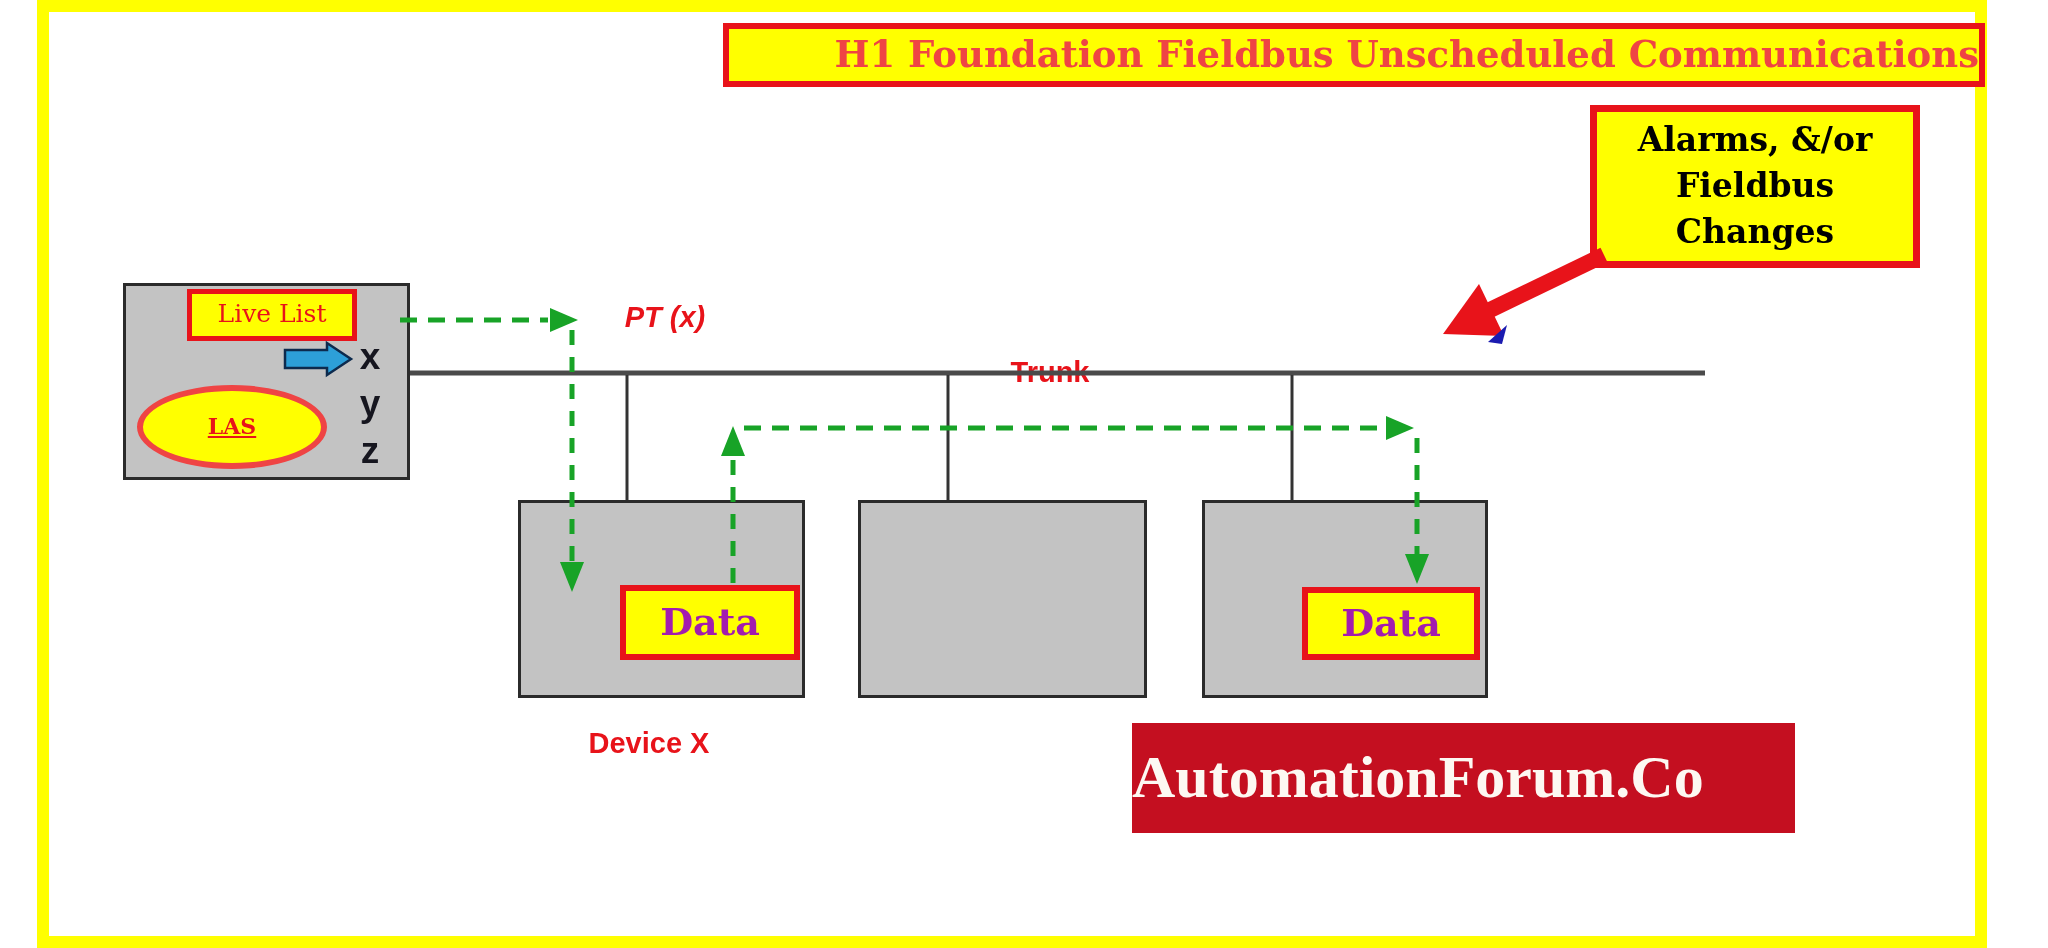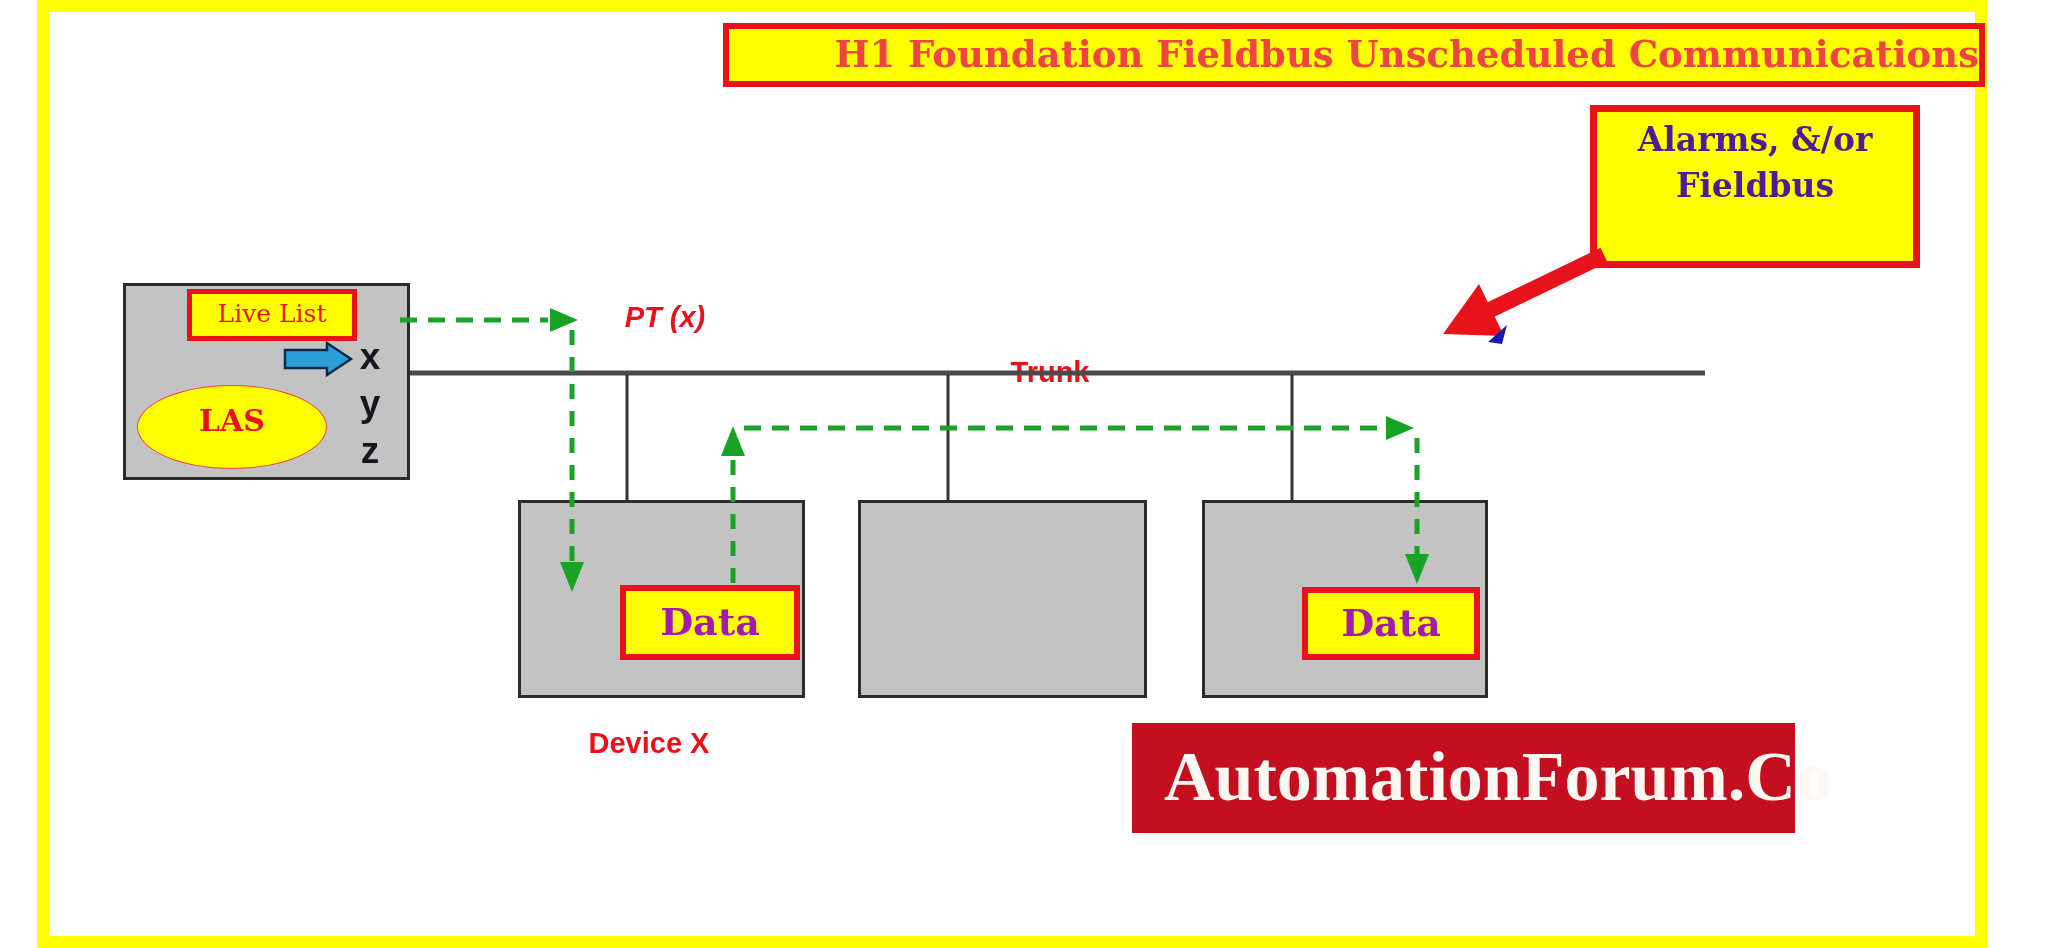--- a/index.html
+++ b/index.html
@@ -12,34 +12,34 @@
   #frame{left:37px;top:0;width:1950px;height:948px;border:12px solid #FFFF00;}
   
   #title-box{
     left:723px;top:23px;width:1262px;height:64px;background:#FFFF00;
     border:6px solid #E8131A;color:#ef4444;font-weight:bold;font-size:37px;
     text-align:right;line-height:50px;letter-spacing:0px;
   }
   
   #callout-box{
     left:1590px;top:105px;width:330px;height:163px;background:#FFFF00;
-    border:7px solid #E8131A;color:#4c1d95;font-weight:bold;font-size:33px;
+    border:7px solid #E8131A;color:#000000;font-weight:bold;font-size:33px;
     text-align:center;line-height:46px;padding-top:5px;
   }
   
   #las-box{left:123px;top:283px;width:287px;height:197px;background:#C3C3C3;border:3px solid #2B2B2B;}
   #live-list-box{
     left:187px;top:289px;width:170px;height:52px;background:#FFFF00;
     border:5px solid #E8131A;color:#E8131A;font-weight:normal;font-size:25px;
     text-align:center;line-height:40px;
   }
   #las-ellipse{
     left:137px;top:385px;width:190px;height:84px;background:#FFFF00;
-    border:1px solid #ef4444;border-radius:50%;color:#E8131A;font-weight:bold;
-    font-size:30px;text-align:center;line-height:70px;
+    border:6px solid #ef4444;border-radius:50%;color:#E8131A;font-weight:bold;
+    font-size:22px;text-align:center;line-height:70px;text-decoration:underline;
   }
   #ports{
     left:348px;top:333px;width:44px;text-align:center;
     font-family:"Liberation Sans", sans-serif;font-weight:700;font-size:37px;color:#16161F;
   }
   #ports span{display:block;height:47px;line-height:47px;}
   
   .device{background:#C3C3C3;border:3px solid #2B2B2B;}
   #device-1{left:518px;top:500px;width:287px;height:198px;}
   #device-2{left:858px;top:500px;width:289px;height:198px;}
@@ -55,36 +55,37 @@
     font-family:"Liberation Sans", sans-serif;font-weight:700;font-size:29px;
     color:#E8131A;text-align:center;
   }
   #pt-label{left:590px;top:301px;width:150px;font-style:italic;}
   #trunk-label{left:970px;top:320px;width:160px;margin-top:36px;}
   #device-x-label{left:554px;top:727px;width:190px;}
   
   #logo{
     left:1132px;top:723px;width:663px;height:110px;background:#C40F20;
     color:#FDF8F2;font-family:"Liberation Serif", serif;font-weight:bold;
-    font-size:70px;text-align:center;line-height:108px;padding-left:32px;
+    font-size:60px;text-align:left;line-height:108px;
   }
   #overlay{left:0;top:0;width:2048px;height:948px;pointer-events:none;}
 </style>
 </head>
 <body>
 
 <div id="stage">
 
   <div id="frame" class="abs"></div>
 
   <div id="title-box" class="abs">H1 Foundation Fieldbus Unscheduled Communications</div>
 
   <div id="callout-box" class="abs">
     <div>Alarms, &amp;/or</div>
     <div>Fieldbus</div>
+    <div>Changes</div>
   </div>
 
   <div id="las-box" class="abs"></div>
   <div id="live-list-box" class="abs">Live List</div>
   <div id="ports" class="abs">
     <span>x</span>
     <span>y</span>
     <span>z</span>
   </div>
   <div id="las-ellipse" class="abs">LAS</div>

